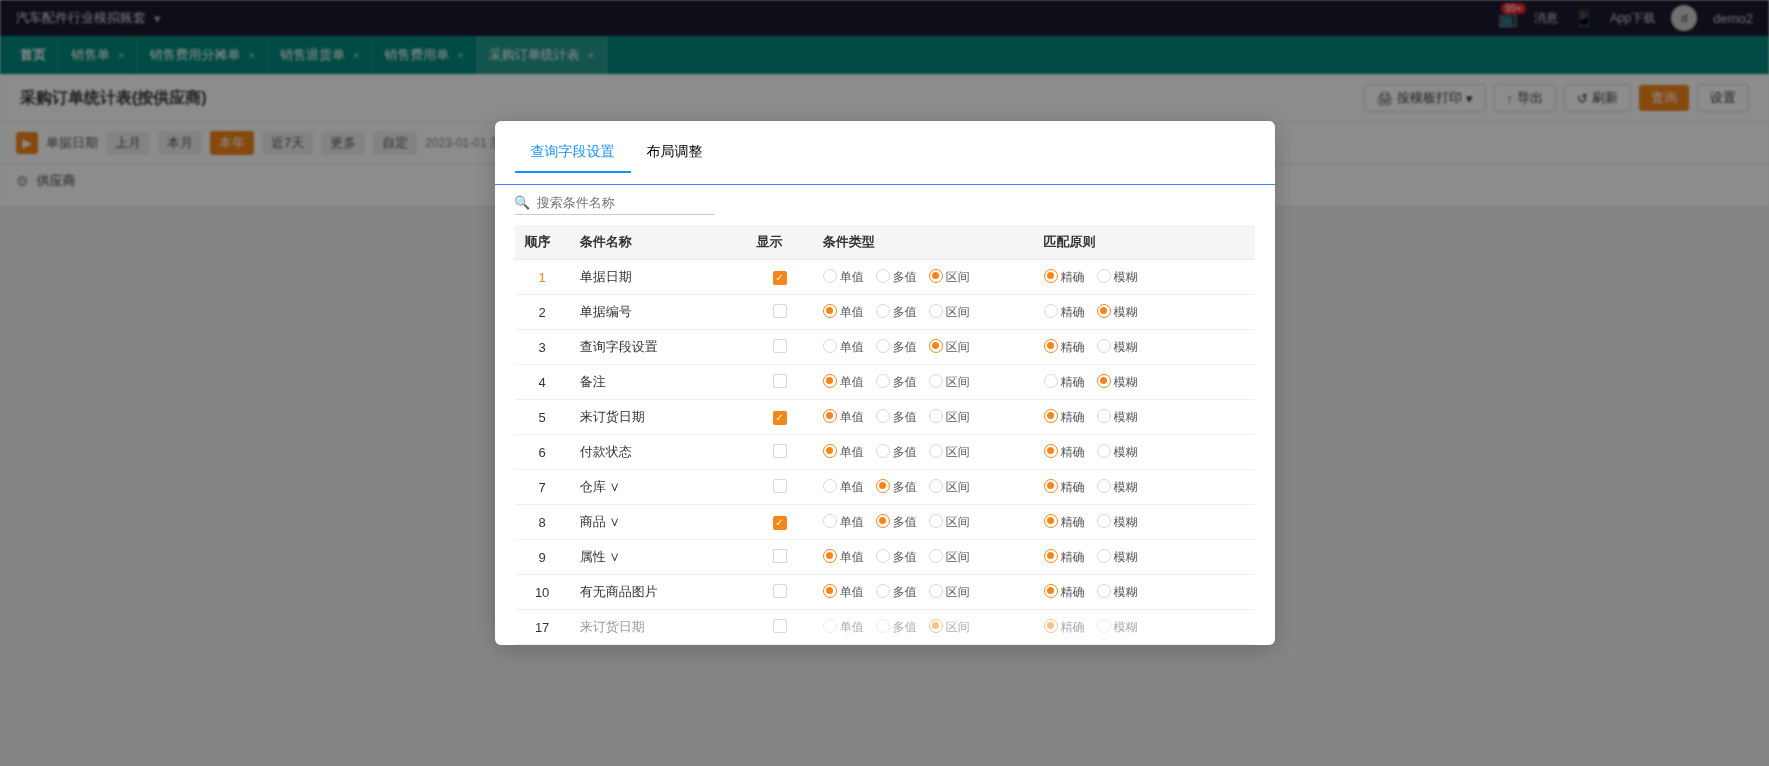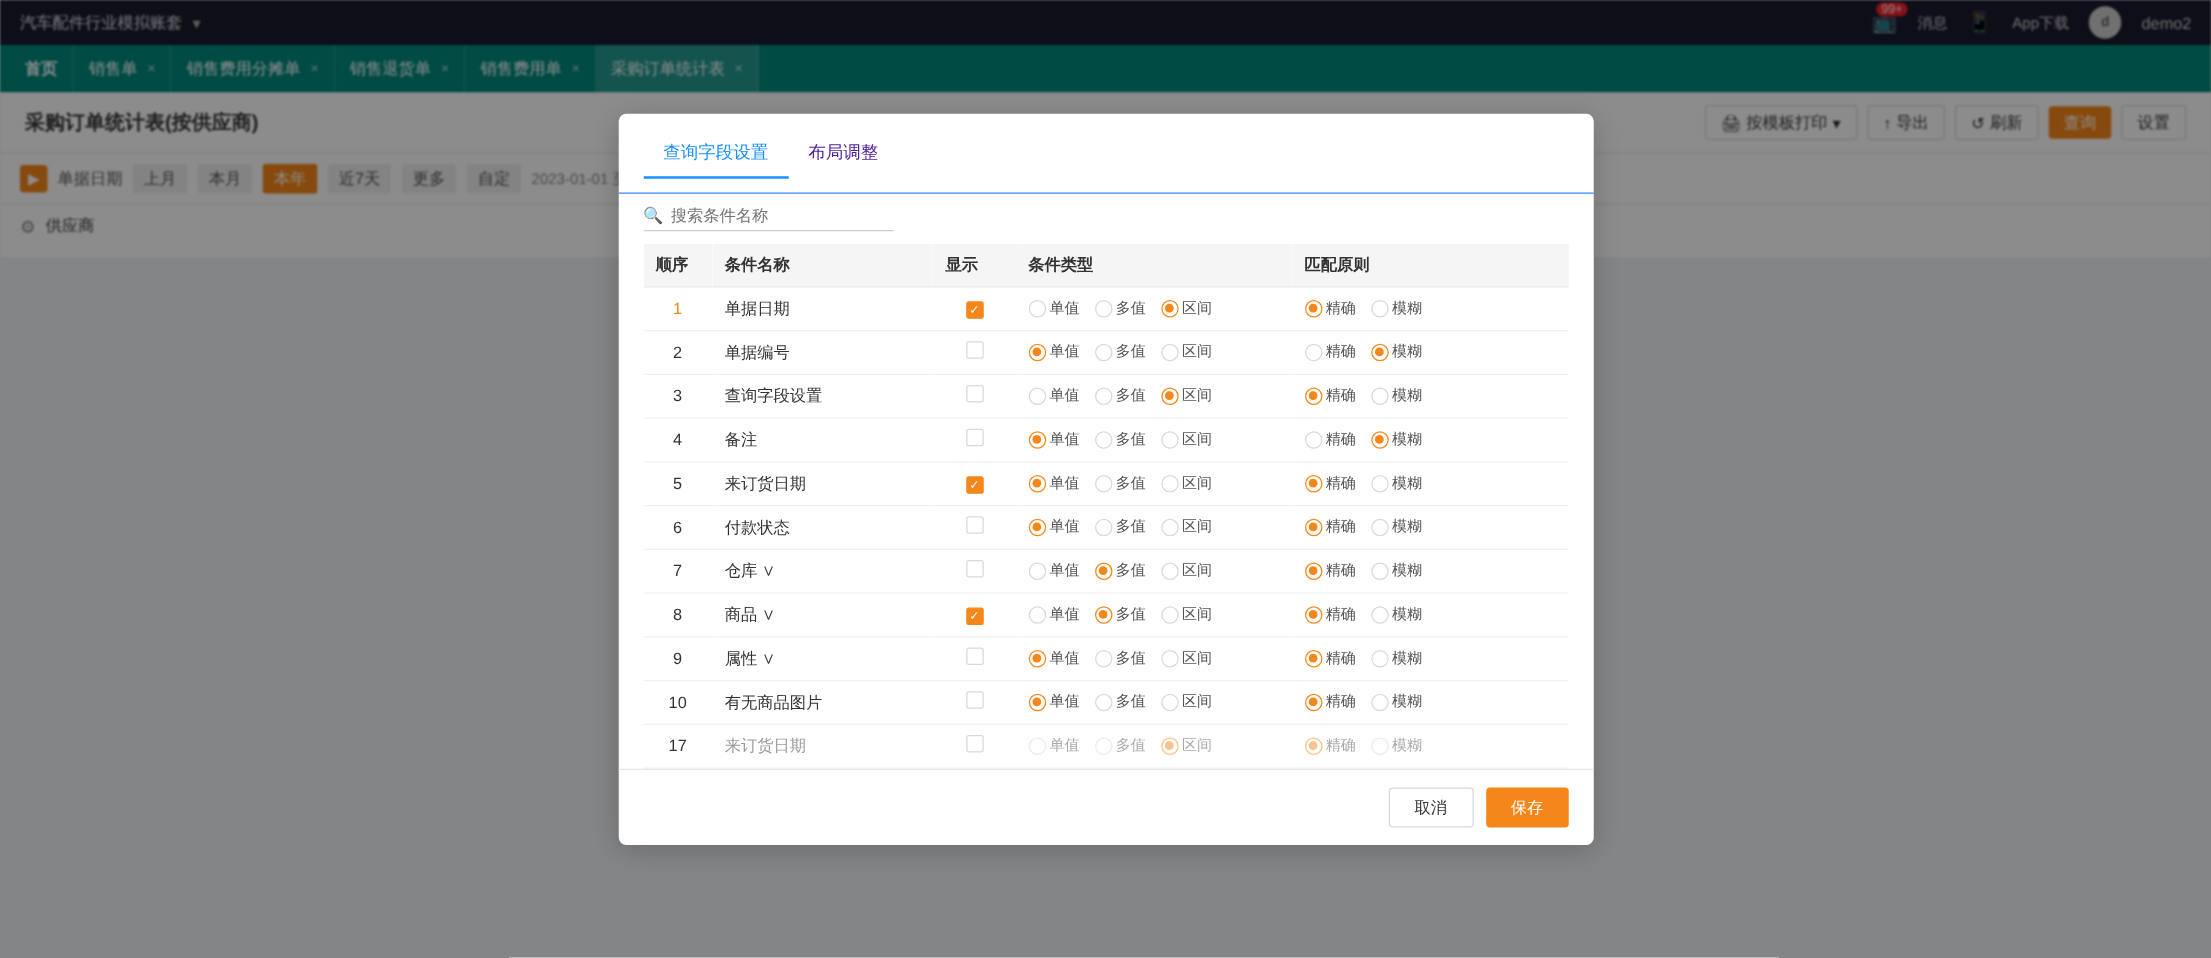--- a/index.html
+++ b/index.html
@@ -124,21 +124,21 @@
     
     .dialog-tabs {
       display: flex;
       border-bottom: 1px solid #3b82f6;
       padding: 12px 20px;
     }
     .dialog-tab {
       padding: 10px 16px;
       cursor: pointer;
       font-size: 14px;
-      color: #4c1d95;
+      color: #000000;
       border-bottom: 2px solid transparent;
       margin-bottom: -1px;
     }
     .dialog-tab.active {
       color: #1890ff;
       border-bottom: 2px solid #1890ff;
     }
 
     
     .dialog-search {
@@ -205,21 +205,21 @@
       border-radius: 2px;
       display: inline-flex; align-items: center; justify-content: center;
       cursor: pointer;
       background: #fff;
     }
     .cb.checked { background: #f5871a; border-color: #f5871a; }
     .cb.checked::after { content: '✓'; color: #fff; font-size: 10px; }
 
     
     .radio-group { display: flex; align-items: center; gap: 12px; }
-    .radio-item { display: flex; align-items: center; gap: 3px; cursor: pointer; }
+    .radio-item { display: flex; gap: 3px; cursor: pointer; }
     .radio-circle {
       width: 14px; height: 14px;
       border-radius: 50%;
       border: 1px solid #d9d9d9;
       display: inline-flex; align-items: center; justify-content: center;
       background: #fff;
     }
     .radio-circle.selected { border-color: #f5871a; }
     .radio-circle.selected::after { content: ''; width: 7px; height: 7px; border-radius: 50%; background: #f5871a; }
     .radio-label { font-size: 12px; color: #555; }
@@ -748,18 +748,14 @@
                     <span class="radio-circle"></span>
                     <span class="radio-label">模糊</span>
                   </label>
                 </div>
               </td>
             </tr>
           </tbody>
       </table>
     </div>
 
-    <div class="dialog-footer">
-      <button class="btn-cancel">取消</button>
-      <button class="btn-save">保存</button>
-    </div>
   </div>
 </div>
 
 </body></html>

